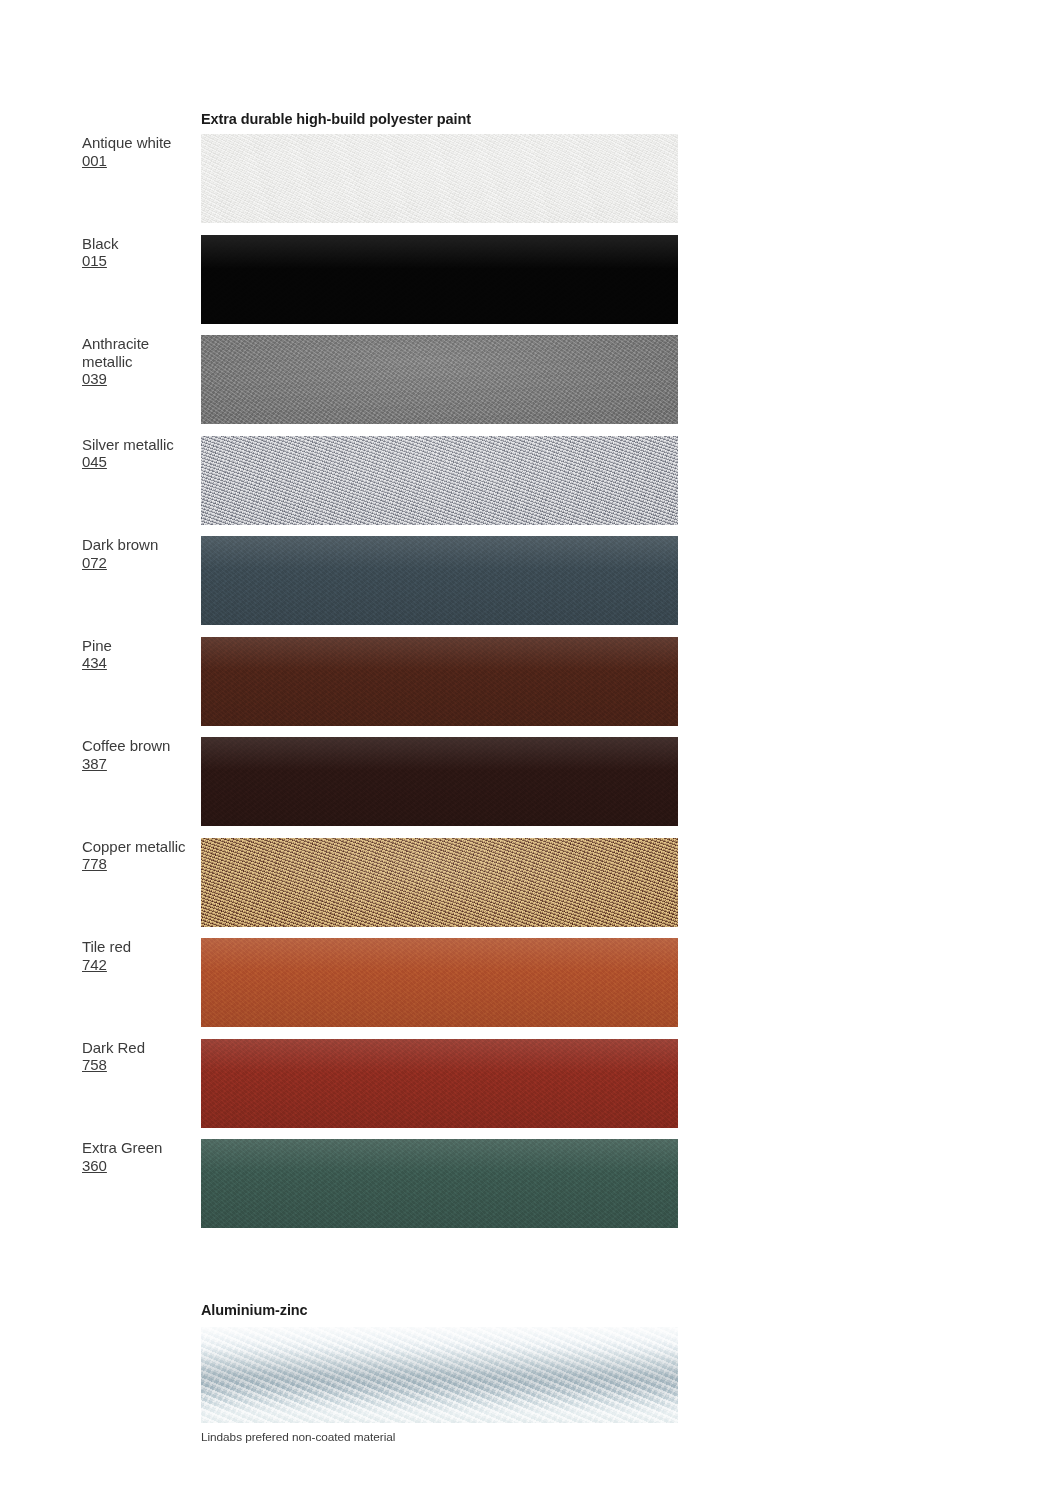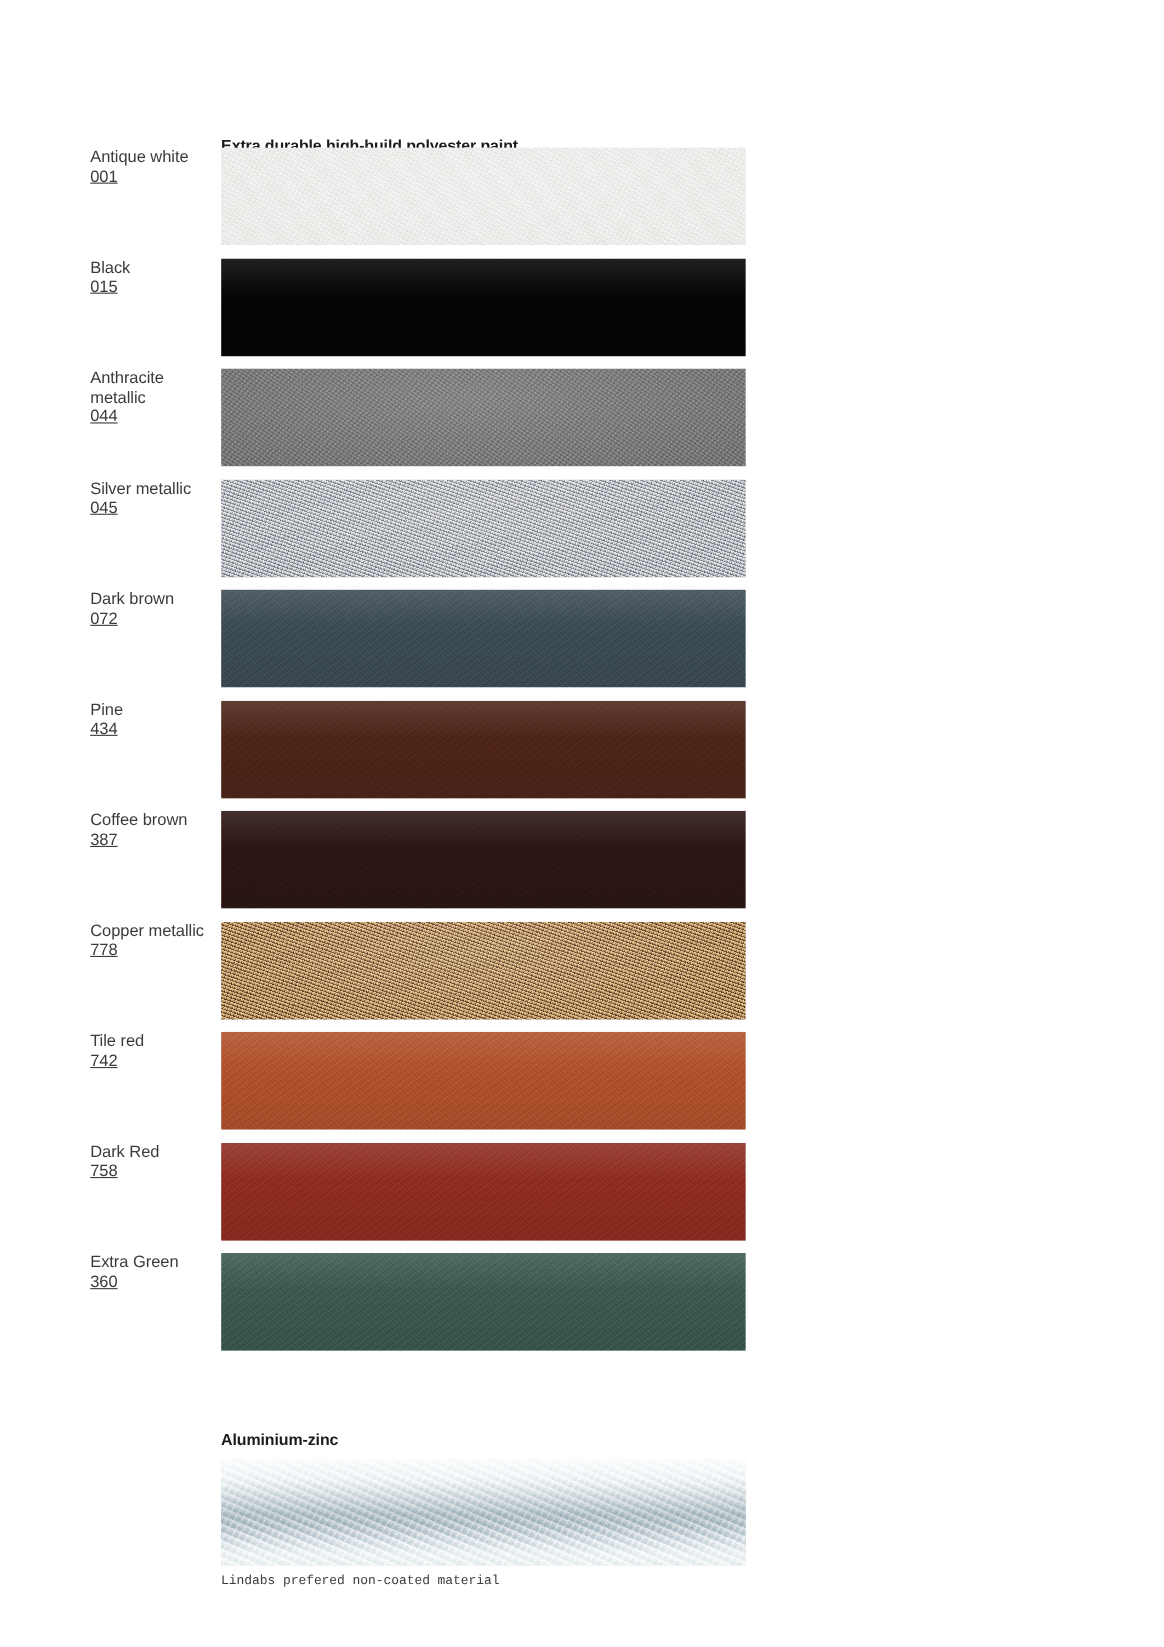--- a/index.html
+++ b/index.html
@@ -27,21 +27,21 @@
   
   .section-title {
     position: absolute;
     left: 201px;
     font-size: 14.5px;
     font-weight: bold;
     letter-spacing: -0.1px;
     color: #1b1b1b;
     white-space: nowrap;
   }
-  #paint-title { top: 125px; }
+  #paint-title { top: 111px; }
   #alzinc-title { top: 1302px; }
 
   
   .swatch-row {
     position: absolute;
     left: 0;
     width: 1058px;
   }
   .swatch-label {
     position: absolute;
@@ -116,21 +116,21 @@
   .body-text {
     position: absolute;
     left: 201px;
     width: 470px;
     font-size: 11.8px;
     line-height: 16.5px;
     color: #3b3b3b;
     letter-spacing: -0.05px;
   }
   #rainline-note { top: 1246px; }
-  #alzinc-note  { top: 1429px; font-family: Liberation Mono, monospace; }
+  #alzinc-note  { top: 1429px; }
 
   
   #alzinc-swatch {
     position: absolute;
     left: 201px;
     top: 1327px;
     width: 477px;
     height: 96px;
     overflow: hidden;
     background: linear-gradient(180deg,
@@ -177,21 +177,21 @@
       </div>
       <div class="swatch-row" style="top: 234.5px;">
         <div class="swatch-label"><span>Black</span><span class="code">015</span></div>
         <div class="swatch">
           <div class="base" style="background: rgb(5, 5, 5);"></div>
           <div class="grain vfaint"></div>
           <div class="sheen top"></div>
         </div>
       </div>
       <div class="swatch-row" style="top: 335px;">
-        <div class="swatch-label"><span>Anthracite metallic</span><span class="code">044</span></div>
+        <div class="swatch-label"><span>Anthracite metallic</span><span class="code">039</span></div>
         <div class="swatch">
           <div class="base" style="background: rgb(117, 117, 117);"></div>
           <div class="grain soft"></div>
           <div class="sheen mid"></div>
         </div>
       </div>
       <div class="swatch-row" style="top: 435.5px;">
         <div class="swatch-label"><span>Silver metallic</span><span class="code">045</span></div>
         <div class="swatch">
           <div class="base" style="background: rgb(163, 165, 173);"></div>

